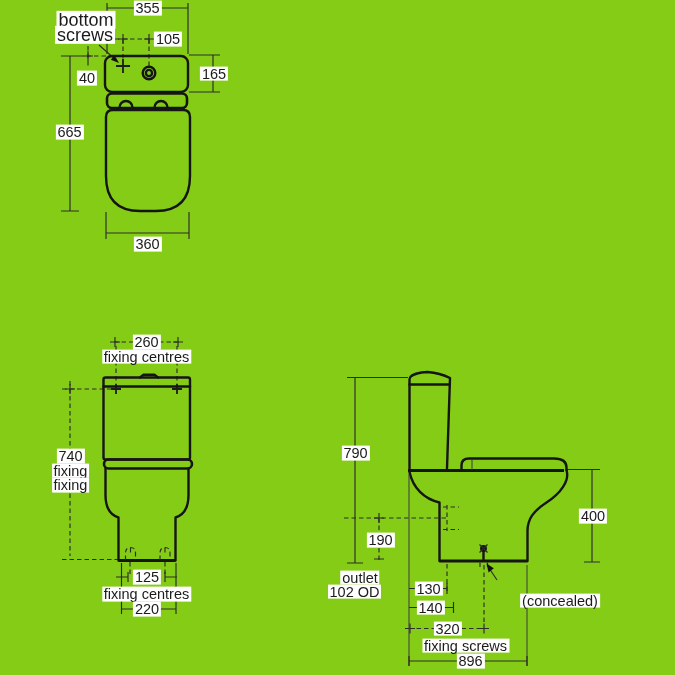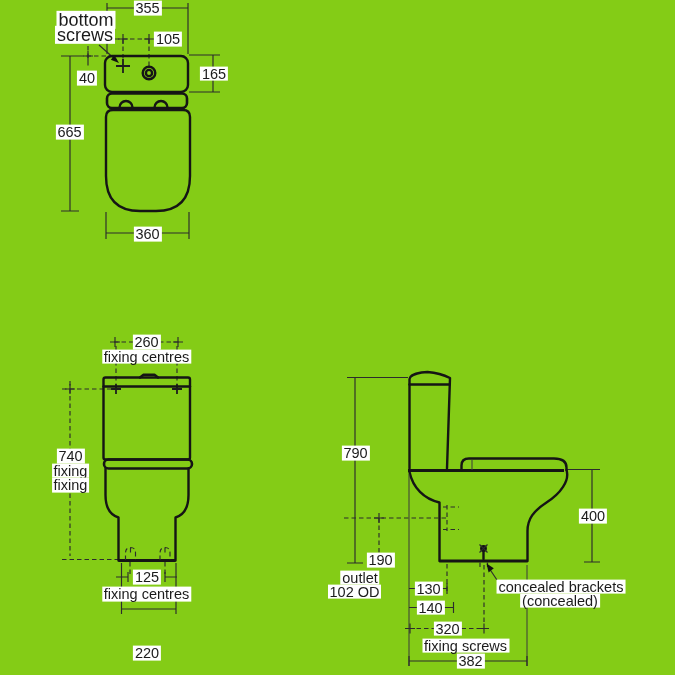--- a/index.html
+++ b/index.html
@@ -115,37 +115,36 @@
     </g>
   </svg>
 
   <div class="lbl" style="left:147.5px;top:8px;">355</div>
   <div class="lbl note" style="left:86px;top:20px;">bottom</div>
   <div class="lbl note" style="left:85px;top:34.5px;">screws</div>
   <div class="lbl" style="left:168px;top:39px;">105</div>
   <div class="lbl" style="left:87px;top:78px;">40</div>
   <div class="lbl" style="left:214px;top:73.5px;">165</div>
   <div class="lbl" style="left:69.5px;top:132px;">665</div>
-  <div class="lbl" style="left:147.5px;top:234px;">360</div>
+  <div class="lbl" style="left:147.5px;top:244px;">360</div>
 
   <div class="lbl" style="left:146.5px;top:342px;">260</div>
   <div class="lbl" style="left:146.5px;top:356.5px;">fixing centres</div>
   <div class="lbl" style="left:70.5px;top:456px;">740</div>
   <div class="lbl" style="left:70.5px;top:470.5px;">fixing</div>
   <div class="lbl" style="left:70.5px;top:485px;">fixing</div>
   <div class="lbl" style="left:147px;top:577px;">125</div>
   <div class="lbl" style="left:146.5px;top:594px;">fixing centres</div>
-  <div class="lbl" style="left:147px;top:609px;margin-top:44px;">220</div>
+  <div class="lbl" style="left:147px;top:609px;">220</div>
 
   <div class="lbl" style="left:355.5px;top:453px;">790</div>
-  <div class="lbl" style="left:380.5px;top:560px;">190</div>
+  <div class="lbl" style="left:380.5px;top:540px;">190</div>
   <div class="lbl" style="left:593px;top:516px;">400</div>
   <div class="lbl" style="left:360px;top:577.5px;">outlet</div>
   <div class="lbl" style="left:354.5px;top:591.5px;">102 OD</div>
   <div class="lbl" style="left:428.5px;top:588.5px;">130</div>
   <div class="lbl" style="left:430.5px;top:607.5px;">140</div>
   <div class="lbl" style="left:447.5px;top:628.5px;">320</div>
   <div class="lbl" style="left:446.5px;top:645.5px;margin-left:19px;">fixing screws</div>
-  <div class="lbl" style="left:470.5px;top:661px;">382</div>
-  <div class="lbl" style="left:561px;top:586.5px;">concealed brackets</div>
+  <div class="lbl" style="left:470.5px;top:661px;">896</div>
   <div class="lbl" style="left:560px;top:600.5px;">(concealed)</div>
 
 </div>
 
 </body></html>

